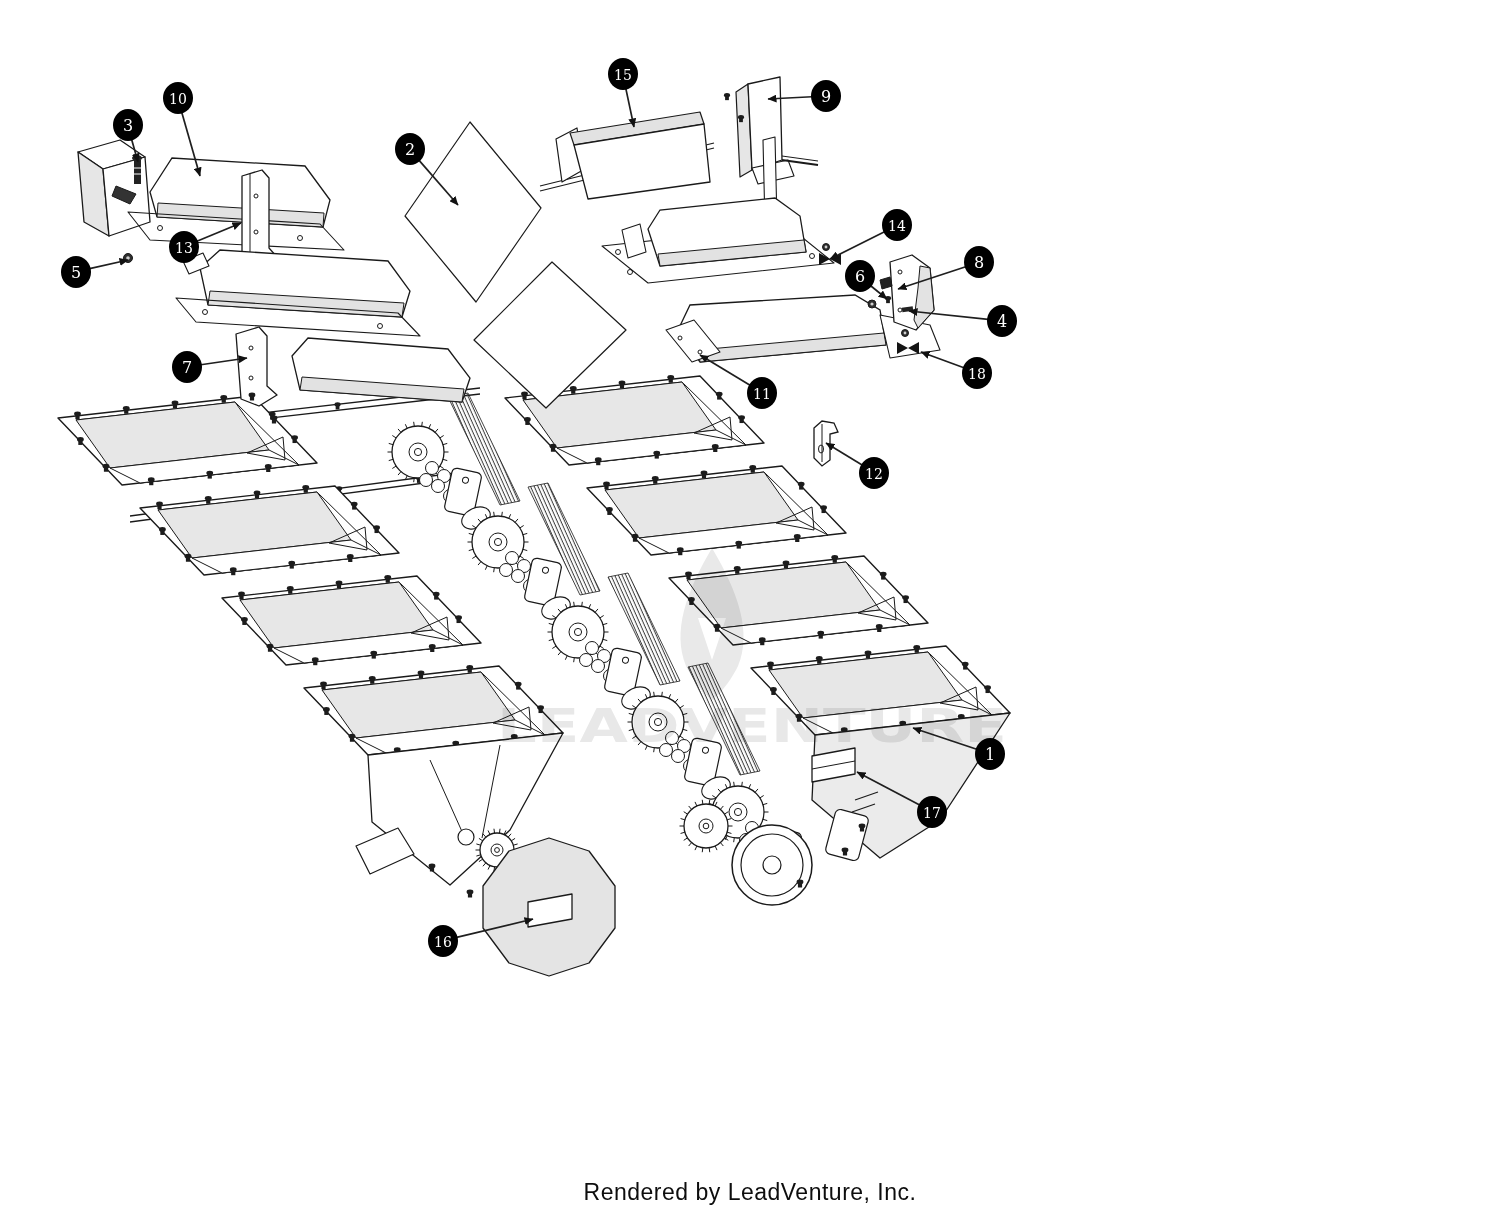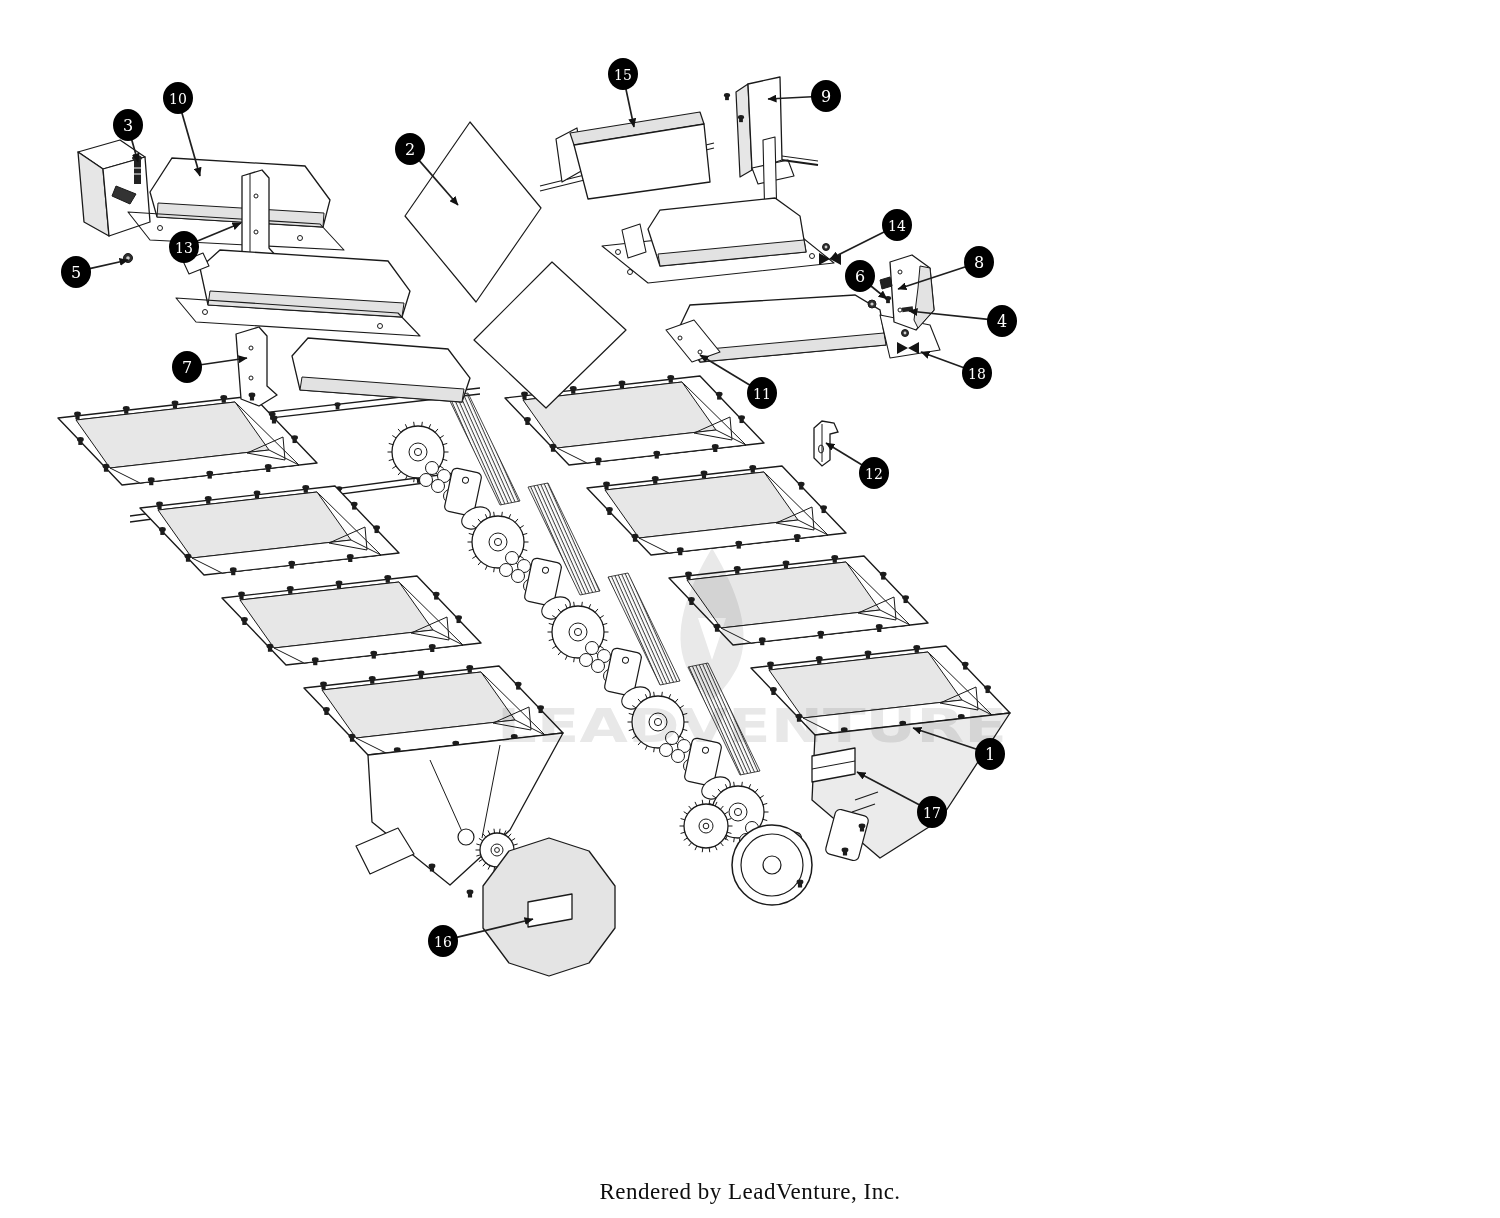--- a/index.html
+++ b/index.html
@@ -1,20 +1,20 @@
 <!DOCTYPE html>
 <html><head>
 <meta charset="utf-8">
 <style>
   html,body{margin:0;padding:0;background:#ffffff;}
   #stage{position:relative;width:1500px;height:1218px;background:#ffffff;overflow:hidden;
          font-family:"Liberation Sans",sans-serif;}
   #artwork{position:absolute;left:0;top:0;}
   #footer-text{position:absolute;left:0;top:1179px;width:100%;text-align:center;
-               font-family:Liberation Serif, serif;font-size:23px;color:#0d0d0d;
+               font-family:Liberation Sans, sans-serif;font-size:23px;color:#0d0d0d;
                letter-spacing:0.5px;}
   .wm{mix-blend-mode:multiply;}
   text.callout-num{font-family:"DejaVu Serif",serif;}
 </style>
 </head>
 <body>
 
 <div id="stage">
   <svg id="artwork" width="1500" height="1218" viewBox="0 0 1500 1218" xmlns="http://www.w3.org/2000/svg">
     <defs>

